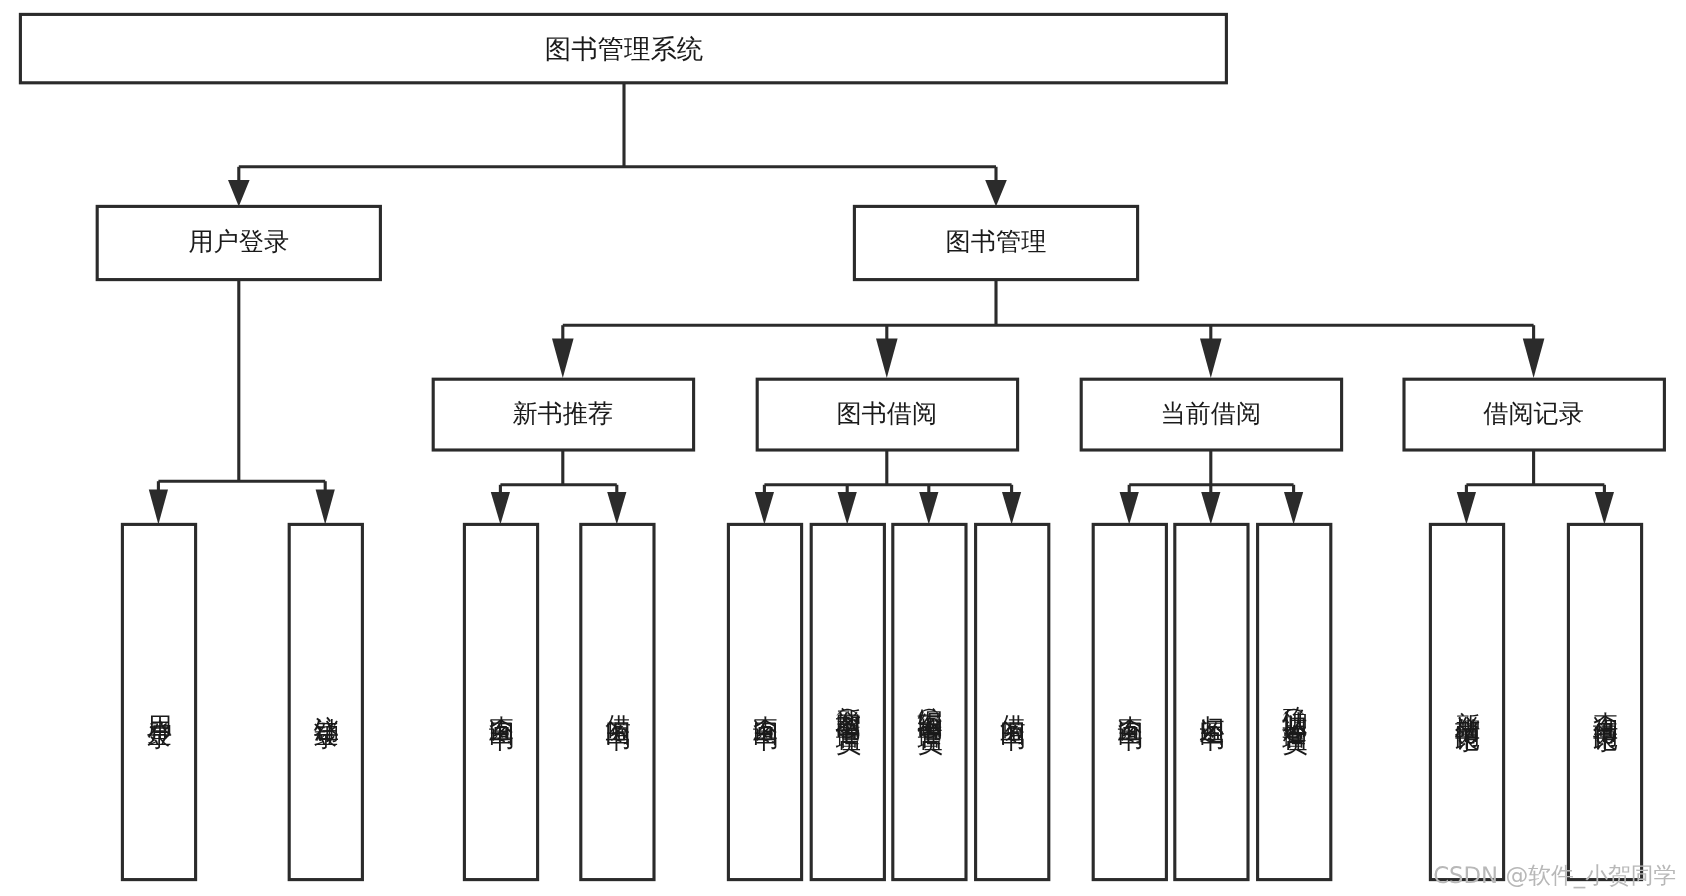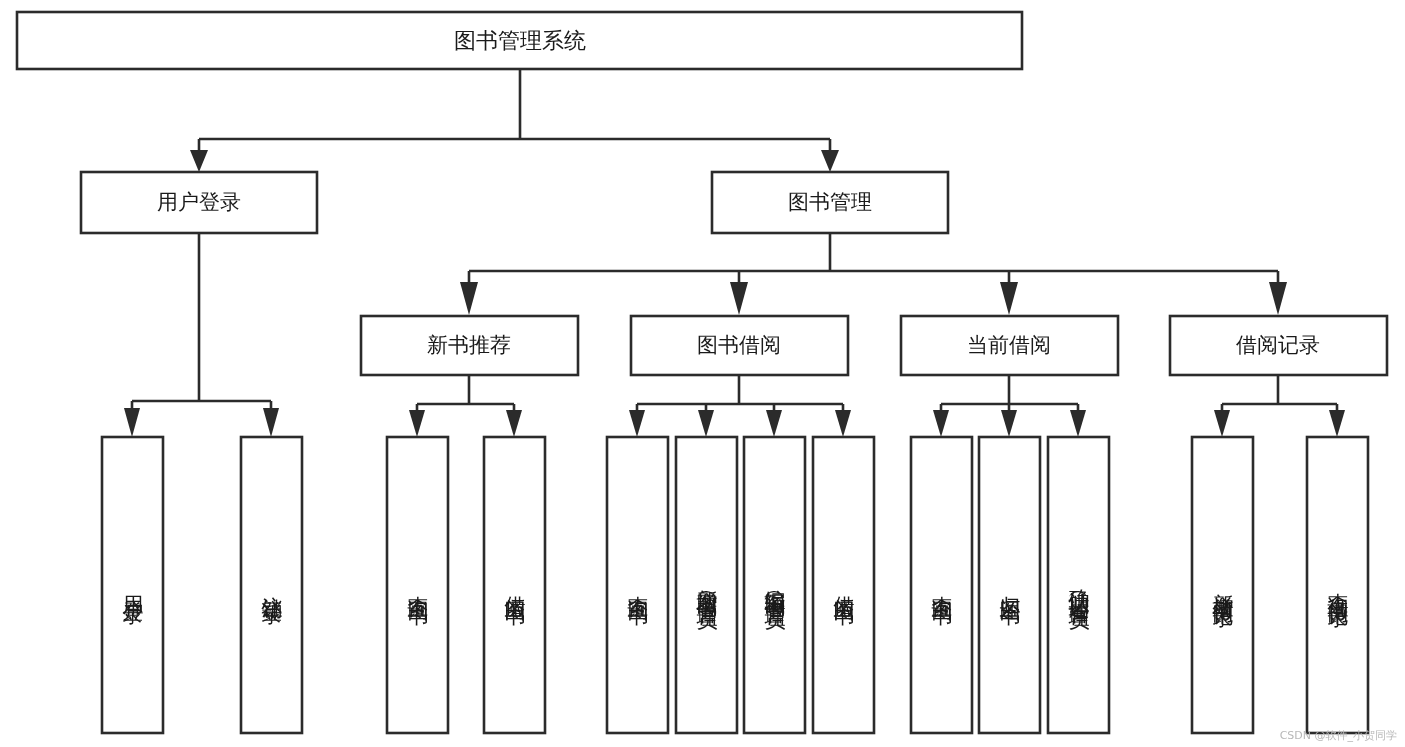--- a/index.html
+++ b/index.html
@@ -73,21 +73,21 @@
     justify-content: center;
     white-space: nowrap;
     pointer-events: none;
     user-select: none;
   }
   #watermark {
     position: absolute;
     right: 8px;
     bottom: 4px;
     font-family: "DejaVu Sans", "Liberation Sans", sans-serif;
-    font-size: 11px;
+    font-size: 19px;
     color: #b8b8b8;
     white-space: nowrap;
     user-select: none;
   }
 </style>
 </head>
 <body>
 
 <div id="diagram-root">
 

